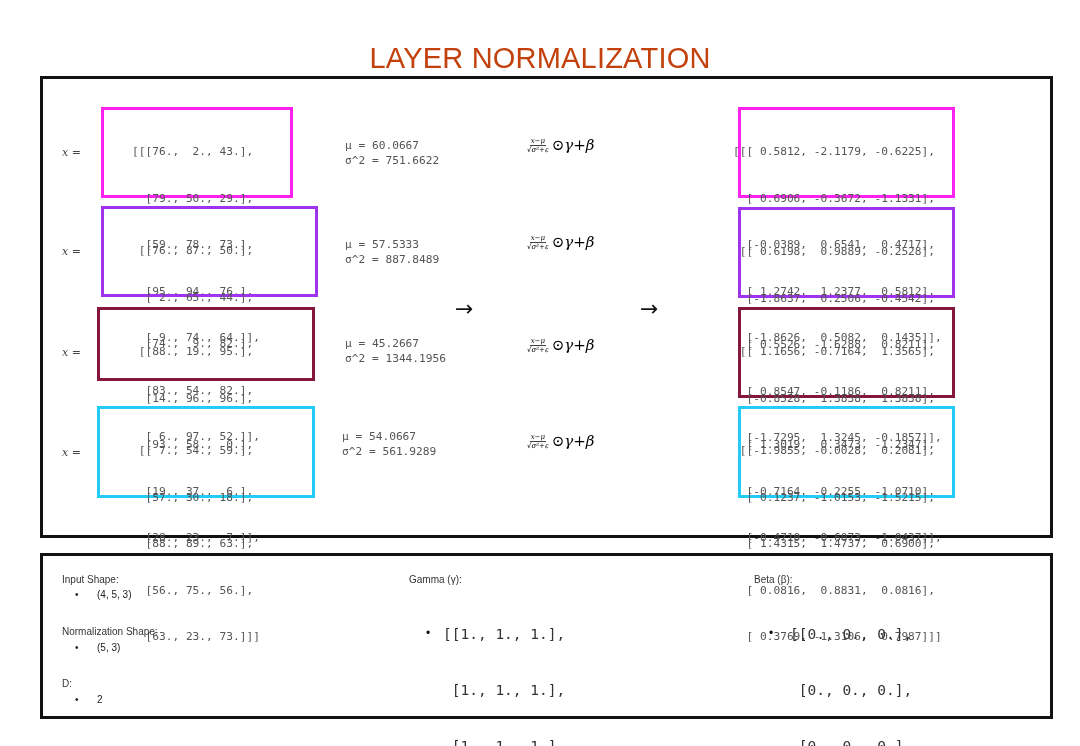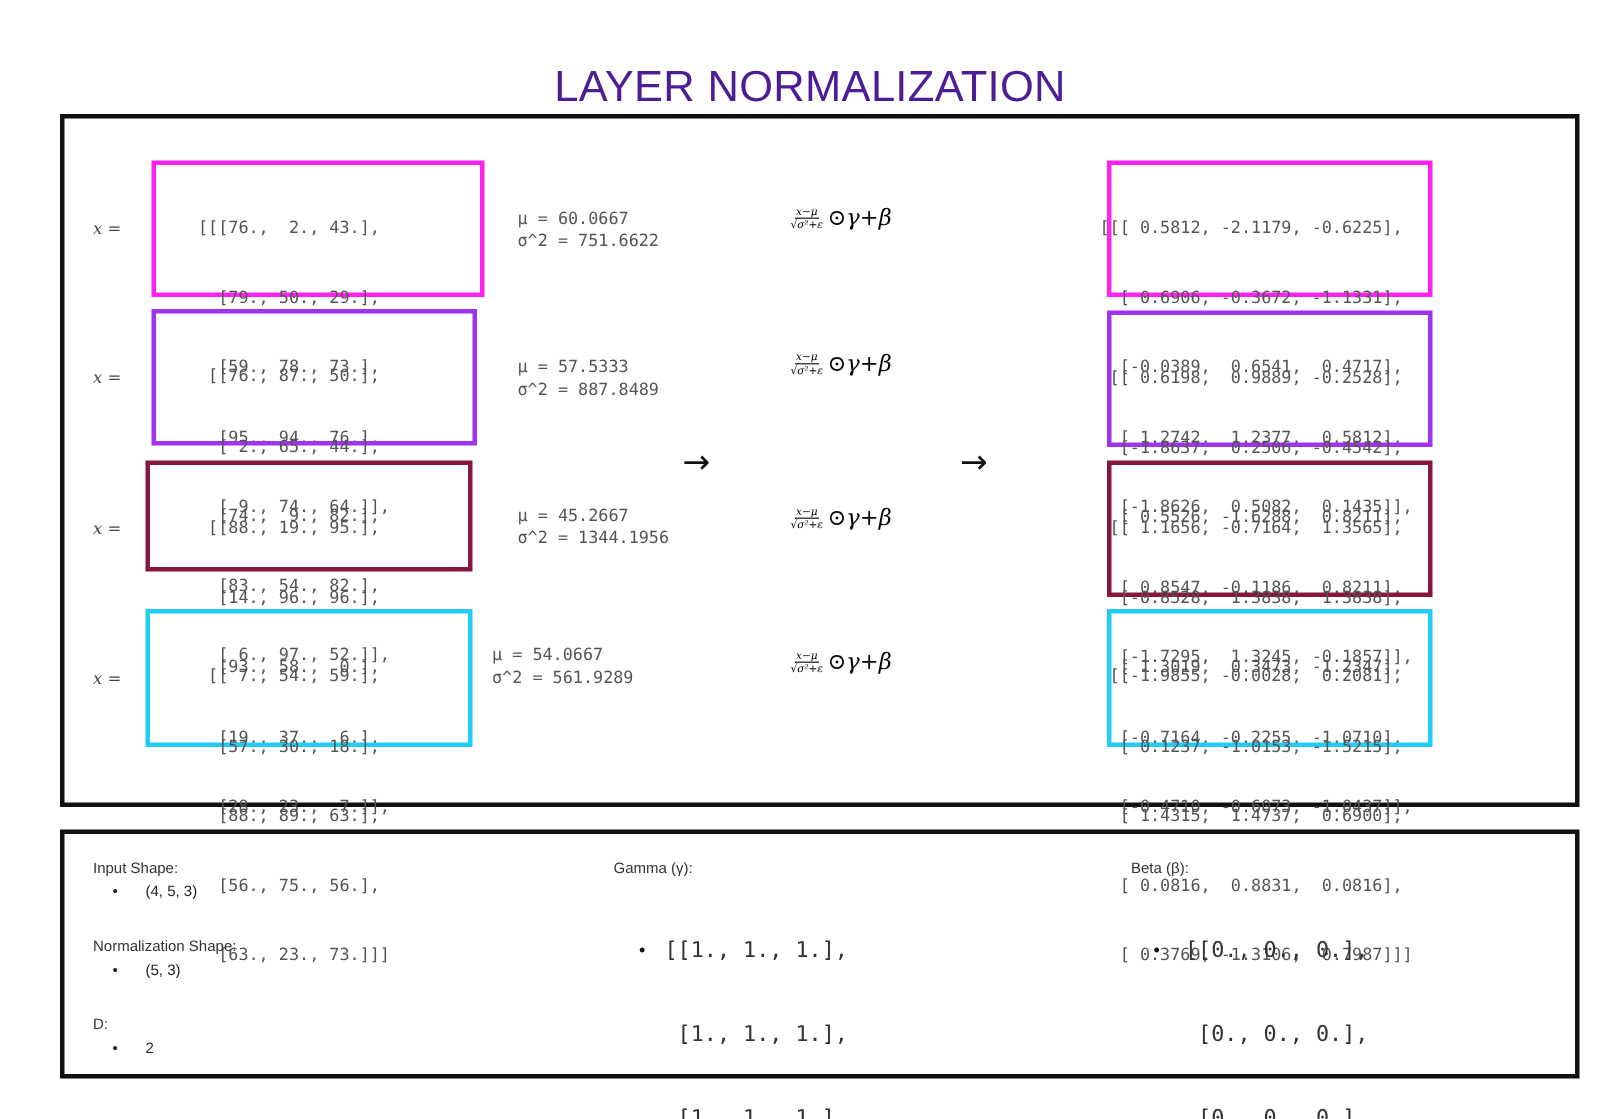--- a/index.html
+++ b/index.html
@@ -2,21 +2,21 @@
 <html><head>
 <meta charset="utf-8">
 <style>
   * { box-sizing: border-box; margin: 0; padding: 0; }
   body {
     width: 1080px; height: 746px; background: #ffffff; position: relative;
     font-family: "Liberation Sans", sans-serif; color: #222; overflow: hidden;
   }
   .title {
     position: absolute; left: 0; width: 1080px; top: 42px; text-align: center;
-    font-family: "Liberation Sans", sans-serif; font-size: 29px; color: #4c1d95; letter-spacing: 0.2px;
+    font-family: "Liberation Sans", sans-serif; font-size: 29px; color: #c2410c; letter-spacing: 0.2px;
   }
   .main-panel {
     position: absolute; left: 40px; top: 76px; width: 1013px; height: 462px;
     border: 3px solid #111;
   }
   .info-panel {
     position: absolute; left: 40px; top: 553px; width: 1013px; height: 166px;
     border: 3px solid #111;
   }
   .mono { font-family: "DejaVu Sans Mono", "Liberation Mono", monospace; color: #555; }
@@ -50,21 +50,21 @@
   .param-bullet { position: absolute; font-size: 12px; color: #111; }
 </style>
 </head>
 <body>
 
 <div class="title">LAYER NORMALIZATION</div>
 
 <div class="main-panel"></div>
 
 <div class="x-label" style="left:62px;top:146px;">x =</div>
-<div class="matrix-box mono" style="left:101px;top:107px;width:222px;height:91px;border-color:#ff22ee;padding-left:28px;">
+<div class="matrix-box mono" style="left:101px;top:107px;width:192px;height:91px;border-color:#ff22ee;padding-left:28px;">
   <span class="matrix-line">[[[76.,  2., 43.],</span>
   <span class="matrix-line">  [79., 50., 29.],</span>
   <span class="matrix-line">  [59., 78., 73.],</span>
   <span class="matrix-line">  [95., 94., 76.],</span>
   <span class="matrix-line">  [ 9., 74., 64.]],</span>
 </div>
 <div class="stats mono" style="left:345px;top:138px;"><span class="matrix-line">μ = 60.0667</span><span class="matrix-line">σ^2 = 751.6622</span></div>
 <div class="formula" style="left:527px;top:136px;">
   <span class="frac">
       <span class="num">x−μ</span>
@@ -132,21 +132,21 @@
 </div>
 
 <div class="x-label" style="left:62px;top:446px;">x =</div>
 <div class="matrix-box mono" style="left:97px;top:406px;width:218px;height:92px;border-color:#22ccf5;padding-left:32px;">
   <span class="matrix-line"> [[ 7., 54., 59.],</span>
   <span class="matrix-line">  [57., 30., 18.],</span>
   <span class="matrix-line">  [88., 89., 63.],</span>
   <span class="matrix-line">  [56., 75., 56.],</span>
   <span class="matrix-line">  [63., 23., 73.]]]</span>
 </div>
-<div class="stats mono" style="left:328px;top:429px;"><span class="matrix-line">μ = 54.0667</span><span class="matrix-line">σ^2 = 561.9289</span></div>
+<div class="stats mono" style="left:342px;top:429px;"><span class="matrix-line">μ = 54.0667</span><span class="matrix-line">σ^2 = 561.9289</span></div>
 <div class="formula" style="left:527px;top:432px;">
   <span class="frac">
       <span class="num">x−μ</span>
       <span class="den">√σ²+ε</span>
     </span>
   <span class="rest">⊙γ+β</span>
 </div>
 <div class="matrix-box mono" style="left:738px;top:406px;width:217px;height:92px;border-color:#22ccf5;">
   <span class="matrix-line" style="margin-left:-8px;"> [[-1.9855, -0.0028,  0.2081],</span>
   <span class="matrix-line" style="margin-left:-8px;">  [ 0.1237, -1.0153, -1.5215],</span>

